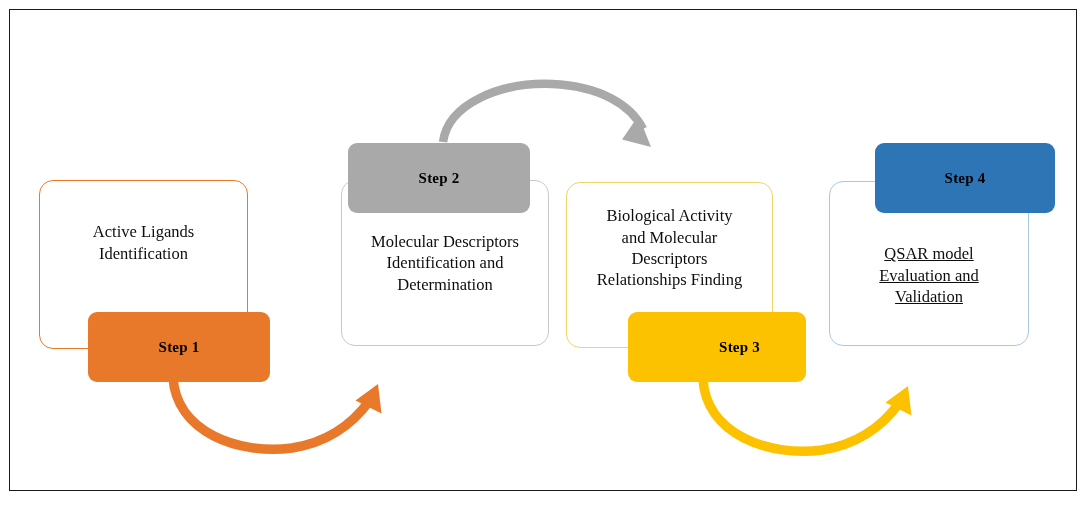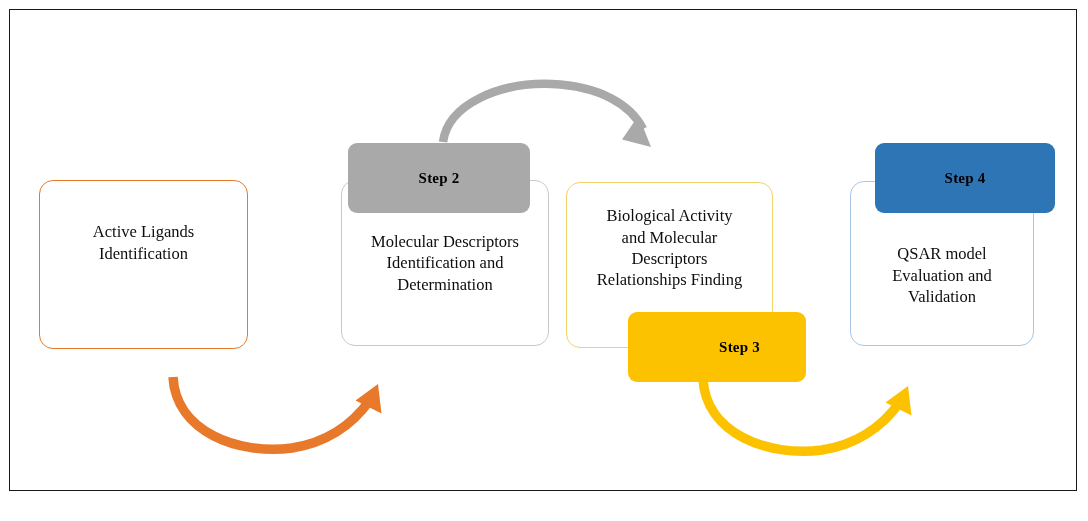--- a/index.html
+++ b/index.html
@@ -54,21 +54,21 @@
     color: #0d0d0d;
     font-size: 16.5px;
     line-height: 1.30;
     padding: 4px 7px;
   }
   .card .card-text { display: block; width: 100%; }
 
   .card-1 { left: 39px;  top: 180px; width: 209px; height: 169px; border-color: #e8792b; }
   .card-2 { left: 305px; top: 180px; width: 208px; height: 166px; border-color: #c9c9c9; margin-left: 36px; }
   .card-3 { left: 566px; top: 182px; width: 207px; height: 166px; border-color: #f2d369; }
-  .card-4 { left: 850px; top: 181px; width: 184px; height: 165px; border-color: #a8c8e4; }
+  .card-4 { left: 829px; top: 181px; width: 200px; height: 165px; border-color: #a8c8e4; text-decoration: underline; }
 
   .card-1 .card-text { transform: translateY(-22px); }
   .card-2 .card-text { transform: translateY(0px); }
   .card-3 .card-text { transform: translateY(-17px); }
   .card-4 .card-text { transform: translateY(12px); }
 
   
   .badge {
     position: absolute;
     box-sizing: border-box;
@@ -128,20 +128,23 @@
   </div>
 
   <div class="card card-3" style="border-color: rgb(242, 211, 105);">
     <span class="card-text">Biological Activity<br>and Molecular<br>Descriptors<br>Relationships Finding</span>
   </div>
 
   <div class="card card-4" style="border-color: rgb(168, 200, 228);">
     <span class="card-text">QSAR model<br>Evaluation and<br>Validation</span>
   </div>
 
+  <div class="badge badge-1" style="background: rgb(232, 121, 43);">
+    <span>Step 1</span>
+  </div>
 
   <div class="badge badge-2" style="background: rgb(169, 169, 169);">
     <span>Step 2</span>
   </div>
 
   <div class="badge badge-3" style="background: rgb(252, 194, 0);">
     <span>Step 3</span>
   </div>
 
   <div class="badge badge-4" style="background: rgb(46, 117, 182);">

